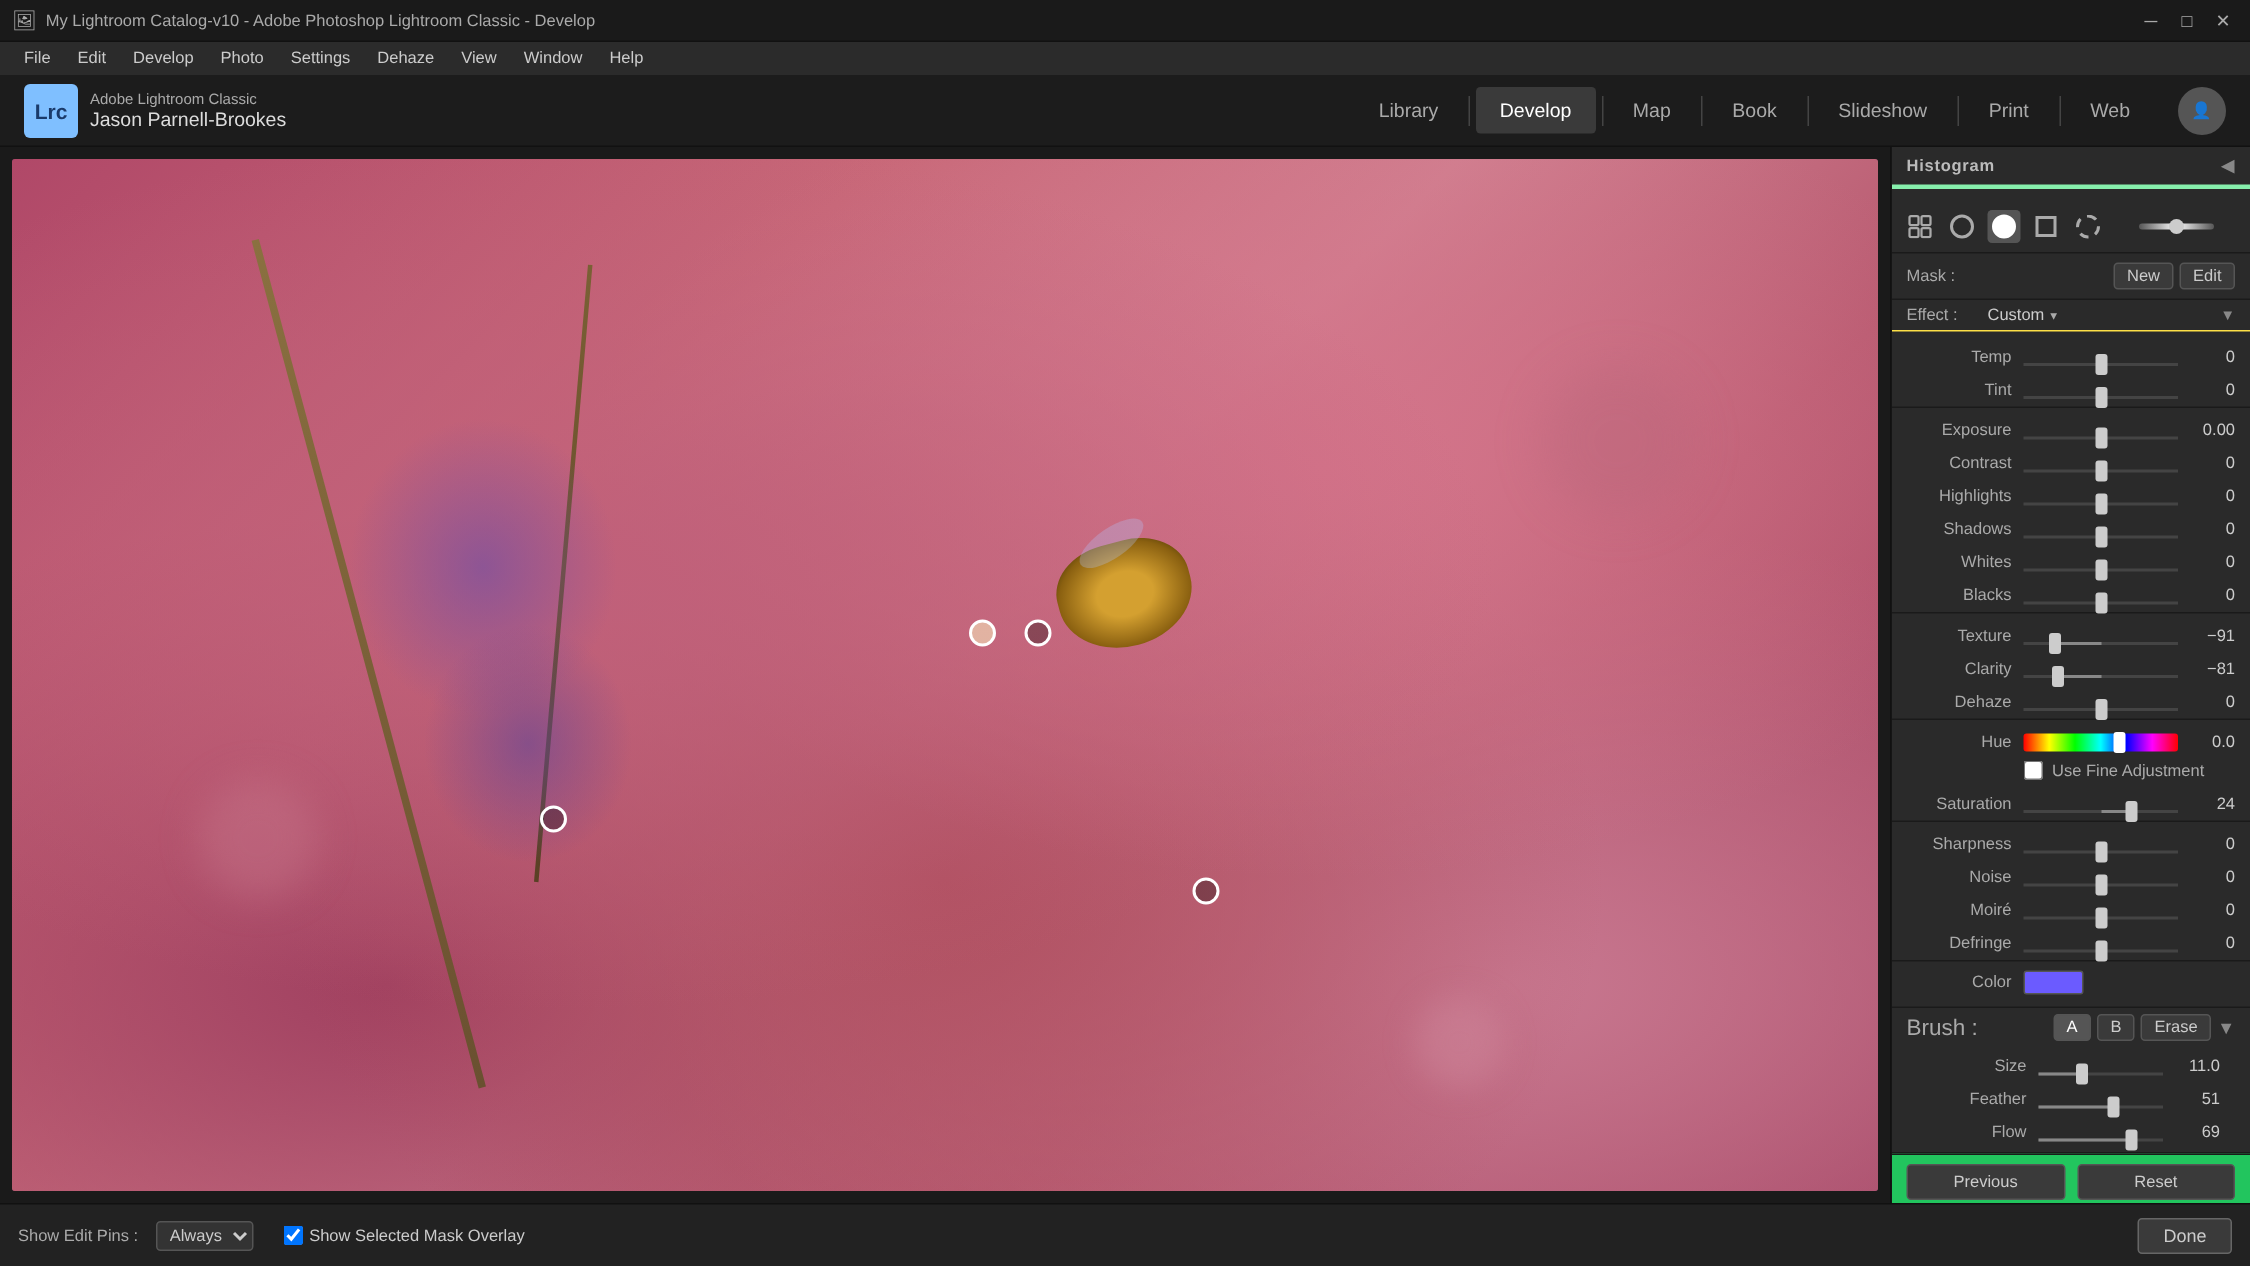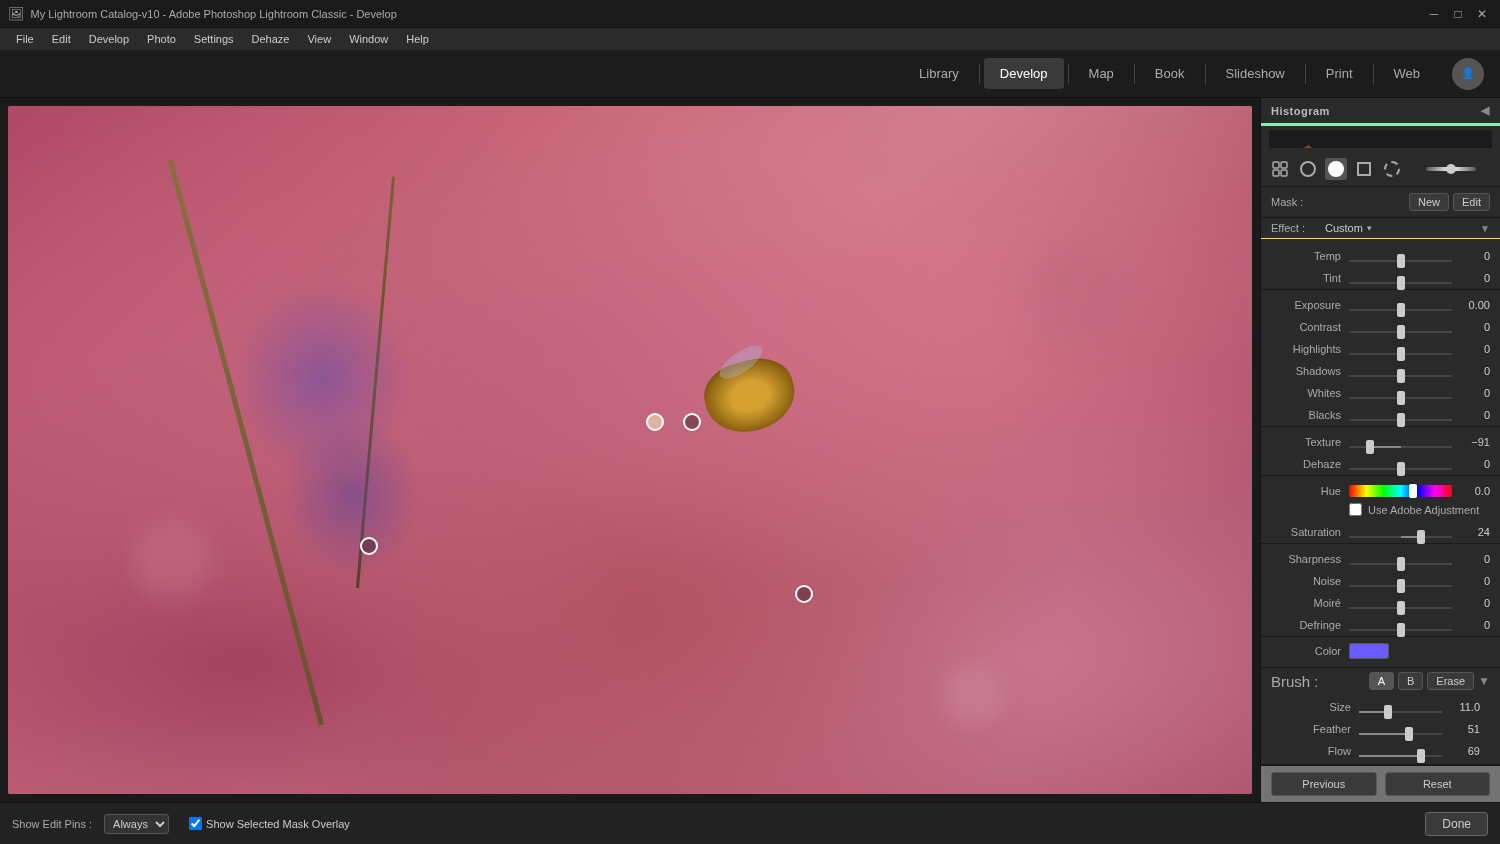--- a/index.html
+++ b/index.html
@@ -367,21 +367,21 @@
       cursor: pointer;
       border-radius: 3px;
     }
 
     
     #panel-bottom-buttons {
       display: flex;
       padding: 6px 10px;
       gap: 8px;
       border-top: 1px solid #1a1a1a;
-      background: #737373;
+      background: #22c55e;
     }
     .panel-bottom-btn {
       flex: 1;
       padding: 5px 0;
       background: #3a3a3a;
       border: 1px solid #555;
       color: #ccc;
       font-size: 11px;
       cursor: pointer;
       border-radius: 3px;
@@ -424,20 +424,27 @@
   <span class="menu-item">Develop</span>
   <span class="menu-item">Photo</span>
   <span class="menu-item">Settings</span>
   <span class="menu-item">Dehaze</span>
   <span class="menu-item">View</span>
   <span class="menu-item">Window</span>
   <span class="menu-item">Help</span>
 </div>
 
 <div id="top-nav">
+  <div id="lrc-logo">
+    <div id="lrc-badge">Lrc</div>
+    <div id="lrc-info">
+      <span id="lrc-app-name">Adobe Lightroom Classic</span>
+      <span id="lrc-user-name">Jason Parnell-Brookes</span>
+    </div>
+  </div>
   <div id="nav-items">
     <span class="nav-item">Library</span>
     <span class="nav-separator"></span>
     <span class="nav-item active">Develop</span>
     <span class="nav-separator"></span>
     <span class="nav-item">Map</span>
     <span class="nav-separator"></span>
     <span class="nav-item">Book</span>
     <span class="nav-separator"></span>
     <span class="nav-item">Slideshow</span>
@@ -607,20 +614,28 @@
 
       <div class="slider-row">
         <span class="slider-label">Texture</span>
         <div class="slider-track">
           <div class="slider-fill negative" style="right:50%; left:20%; background:#888;"></div>
           <div class="slider-thumb" style="left:20%;"></div>
         </div>
         <span class="slider-value negative">−91</span>
       </div>
 
+      <div class="slider-row">
+        <span class="slider-label">Clarity</span>
+        <div class="slider-track">
+          <div class="slider-fill negative" style="right:50%; left:22%; background:#888;"></div>
+          <div class="slider-thumb" style="left:22%;"></div>
+        </div>
+        <span class="slider-value negative">−81</span>
+      </div>
 
       <div class="slider-row">
         <span class="slider-label">Dehaze</span>
         <div class="slider-track">
           <div class="slider-thumb" style="left:50%;"></div>
         </div>
         <span class="slider-value">0</span>
       </div>
 
       <div class="divider-line"></div>
@@ -628,21 +643,21 @@
       <div class="slider-row">
         <span class="slider-label">Hue</span>
         <div class="hue-slider-track">
           <div class="slider-thumb" style="left:62%; background:#fff;"></div>
         </div>
         <span class="slider-value">0.0</span>
       </div>
 
       <div class="checkbox-row">
         <input type="checkbox" style="">
-        <label class="checkbox-label">Use Adobe Adjustment</label>
+        <label class="checkbox-label">Use Fine Adjustment</label>
       </div>
 
       <div class="slider-row">
         <span class="slider-label">Saturation</span>
         <div class="slider-track">
           <div class="slider-fill" style="left:50%; width:20%; background:#888;"></div>
           <div class="slider-thumb" style="left:70%;"></div>
         </div>
         <span class="slider-value">24</span>
       </div>

